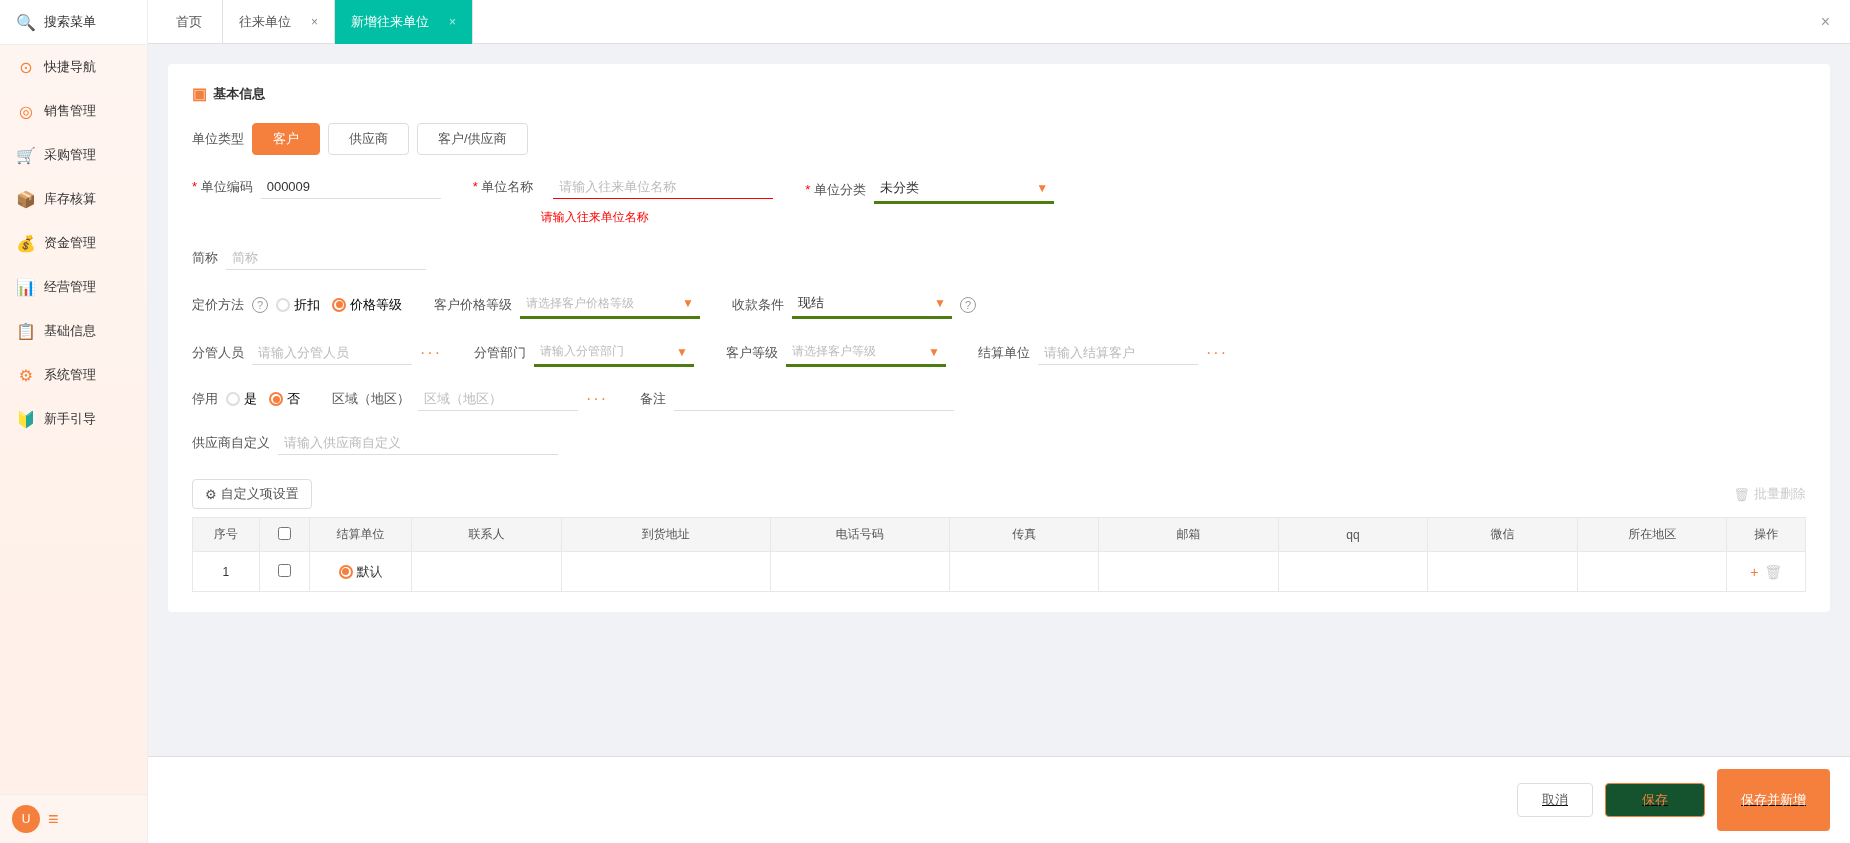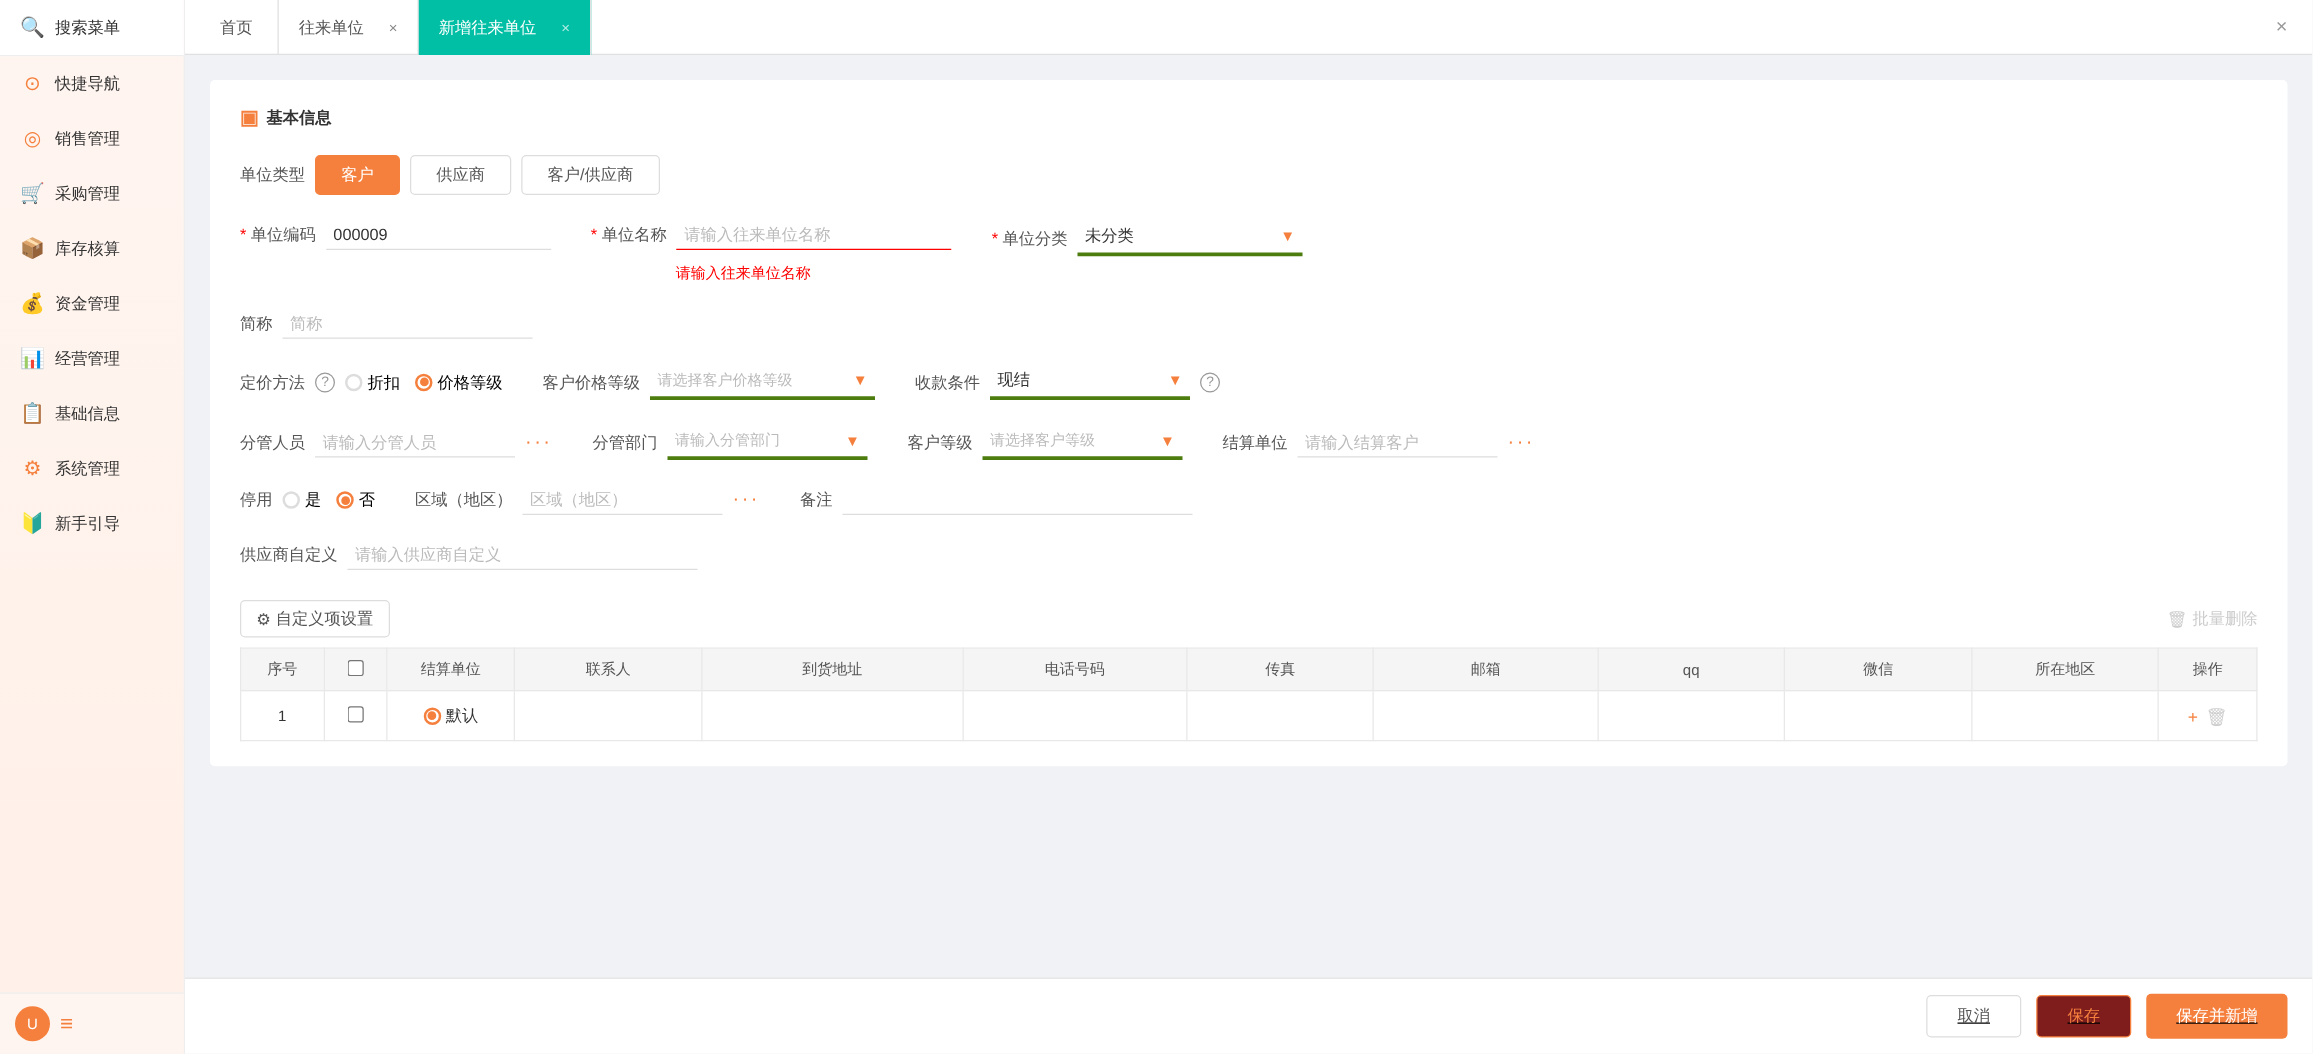--- a/index.html
+++ b/index.html
@@ -263,26 +263,26 @@
     .footer {
       display: flex; align-items: center; justify-content: flex-end;
       padding: 12px 20px; gap: 12px;
       background: #fff; border-top: 1px solid #e0e0e0; flex-shrink: 0; text-decoration: underline;
     }
     .btn-cancel {
       padding: 7px 24px; border: 1px solid #ddd; border-radius: 4px;
       cursor: pointer; background: #fff; color: #555; font-size: 13px;
     }
     .btn-save {
-      padding: 7px 24px; border: 1px solid #ddd; border-radius: 4px;
-      cursor: pointer; background: #7f1d1d; color: #f5803e; font-size: 13px;
+      padding: 7px 36px; border: 1px solid #ddd; border-radius: 4px;
+      cursor: pointer; background: #14532d; color: #f5803e; font-size: 13px;
       border-color: #f5803e;
     }
     .btn-save-new {
-      padding: 9px 24px; border-radius: 4px;
+      padding: 22px 24px; border-radius: 4px;
       cursor: pointer; background: #f5803e; color: #fff; font-size: 13px;
       border: none;
       text-align: center;
     }
 
     input[type="text"] {
       border: none; border-bottom: 1px solid #ddd;
       outline: none; font-size: 13px; color: #333;
       background: transparent; padding: 4px 6px;
     }
@@ -374,21 +374,21 @@
           </div>
         </div>
       </div>
 
       <div class="form-row" style="align-items:flex-start;">
         <div class="form-field">
           <label class="required">单位编码</label>
           <input type="text" value="000009" style="width: 180px;">
         </div>
         <div class="form-field" style="flex-direction:column;align-items:flex-start;">
-          <div style="display:flex;align-items:center;gap:8px;">
+          <div style="display:flex;align-items:center;gap:20px;">
             <label class="required">单位名称</label>
             <div class="form-input-wrap">
               <input type="text" class="error-border" style="width: 220px; border-bottom: 1px solid red;" placeholder="请输入往来单位名称">
             </div>
           </div>
           <span class="error-text" style="margin-left:68px;">请输入往来单位名称</span>
         </div>
         <div class="form-field">
           <label class="required">单位分类</label>
           <div class="form-select" style="width:180px;">

